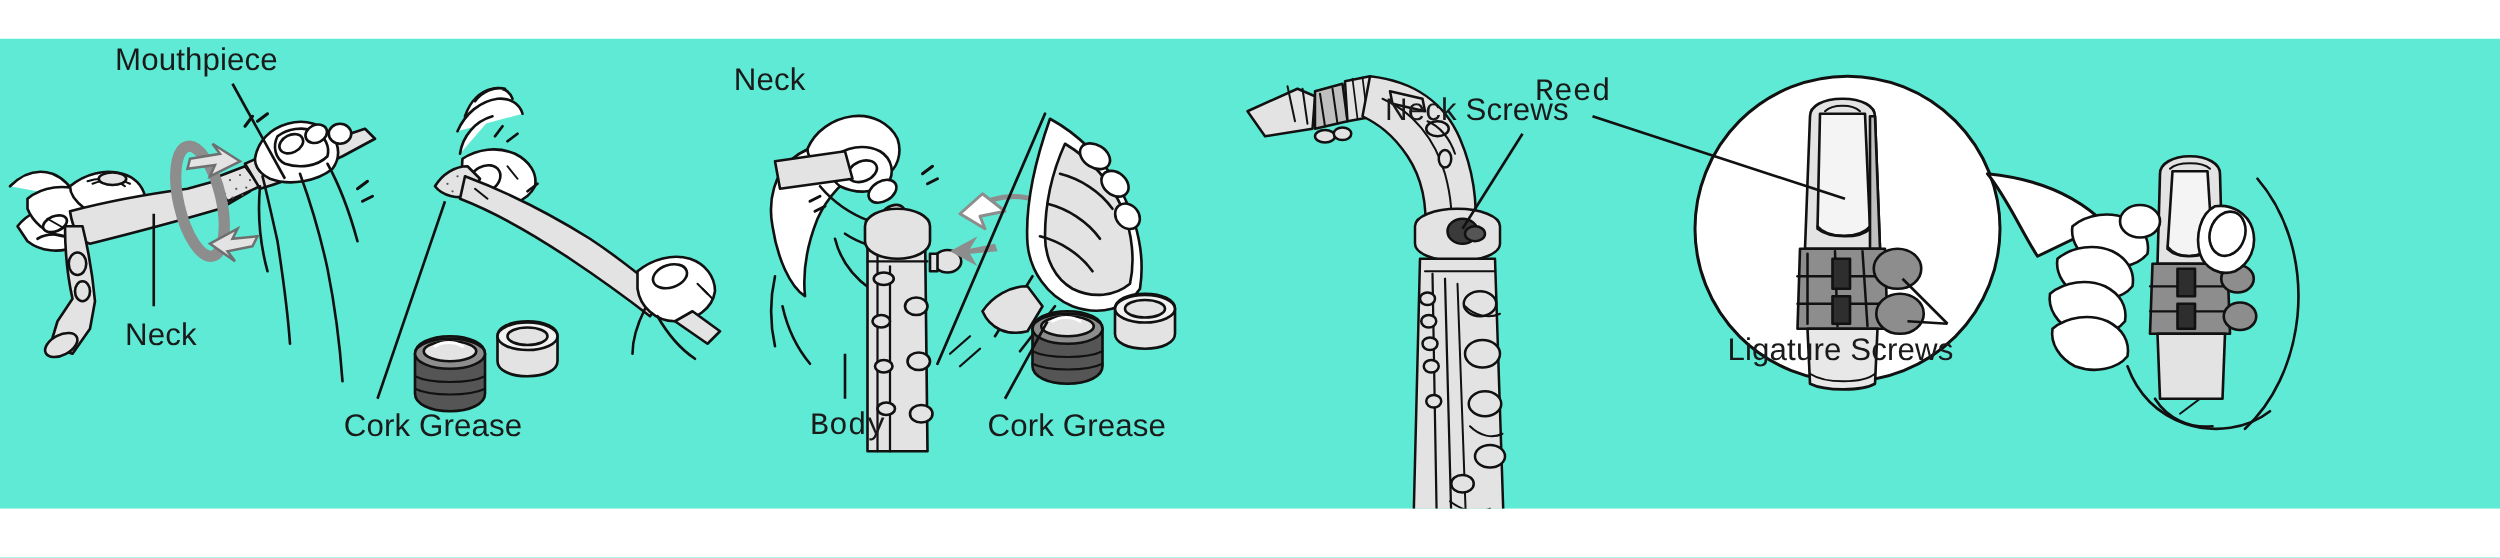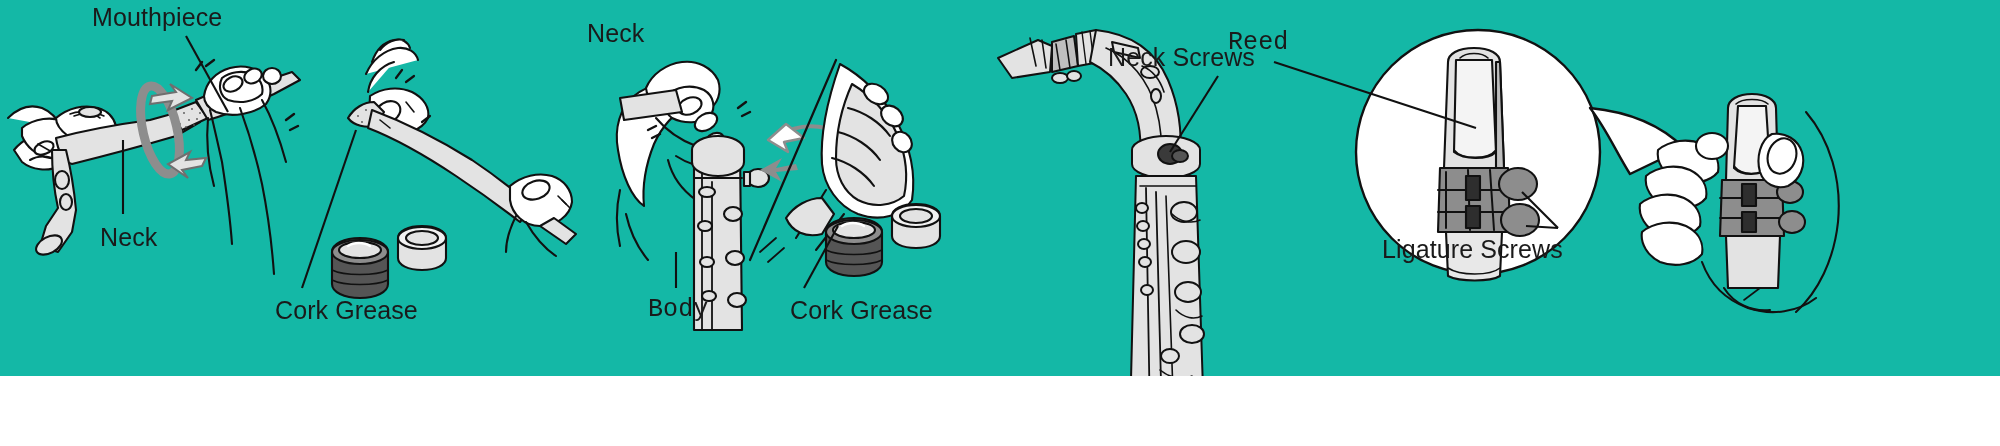--- a/index.html
+++ b/index.html
@@ -7,22 +7,23 @@
     padding: 0;
     background: #ffffff;
   }
   body {
     font-family: "Liberation Sans", sans-serif;
   }
   #figure {
     position: relative;
     width: 2000px;
     height: 376px;
-    background: #14b8a6;
+    background: #5eead4;
     overflow: hidden;
+    margin-top: 31px;
   }
   .panel {
     position: absolute;
     top: 0;
     height: 446px;
   }
   .art {
     position: absolute;
     left: 0;
     top: 0;

